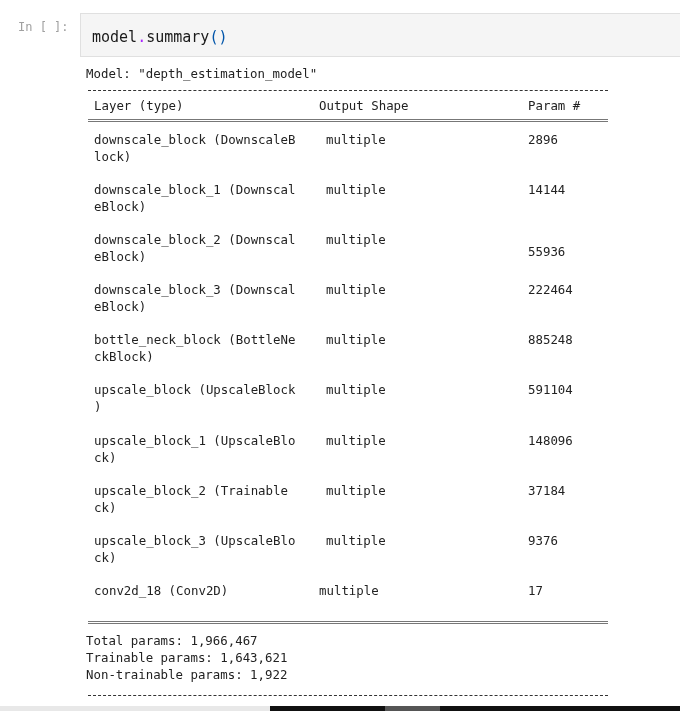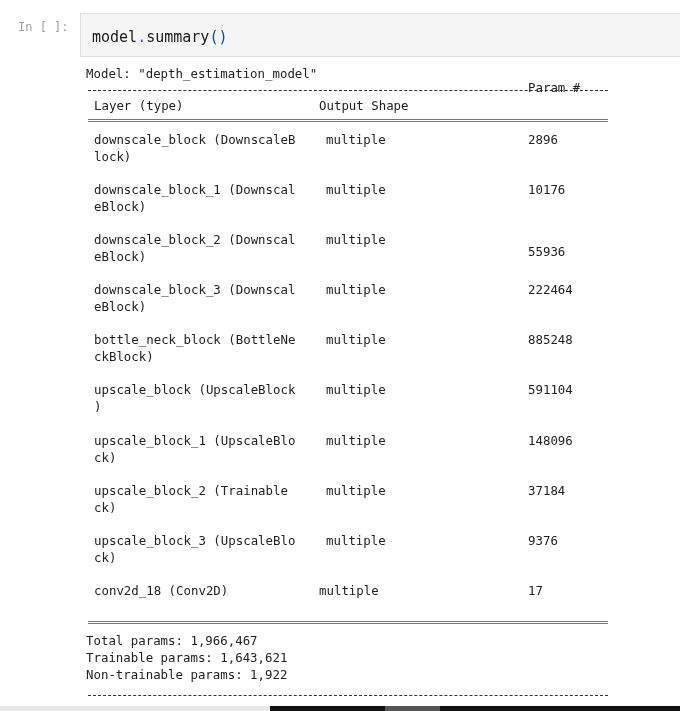--- a/index.html
+++ b/index.html
@@ -29,36 +29,36 @@
   <div class="code"><span>model</span><span class="dot">.</span><span>summary</span><span class="paren">()</span></div>
 </div>
 
 <div>
   <div class="cell" style="left:86px;top:65px;">Model: "depth_estimation_model"</div>
 
   <div class="rule dash" style="left:88px;top:90px;width:520px;"></div>
 
   <div class="cell" style="left:94px;top:97px;">Layer (type)</div>
   <div class="cell" style="left:319px;top:97px;">Output Shape</div>
-  <div class="cell" style="left:528px;top:79px;">Param #</div>
+  <div class="cell" style="left:528px;top:97px;">Param #</div>
 
   <div class="rule eq" style="left:88px;top:119px;width:520px;"></div>
 
   <div>
     <div class="cell" style="left:94px;top:131px;">downscale_block (DownscaleB</div>
     <div class="cell" style="left:94px;top:148px;">lock)</div>
     <div class="cell" style="left:326px;top:131px;">multiple</div>
     <div class="cell" style="left:528px;top:131px;">2896</div>
   </div>
 
   <div>
     <div class="cell" style="left:94px;top:181px;">downscale_block_1 (Downscal</div>
     <div class="cell" style="left:94px;top:198px;">eBlock)</div>
     <div class="cell" style="left:326px;top:181px;">multiple</div>
-    <div class="cell" style="left:528px;top:181px;">10176</div>
+    <div class="cell" style="left:528px;top:181px;">14144</div>
   </div>
 
   <div>
     <div class="cell" style="left:94px;top:231px;">downscale_block_2 (Downscal</div>
     <div class="cell" style="left:94px;top:248px;">eBlock)</div>
     <div class="cell" style="left:326px;top:231px;">multiple</div>
     <div class="cell" style="left:528px;top:231px;margin-top:12px;">55936</div>
   </div>
 
   <div>

